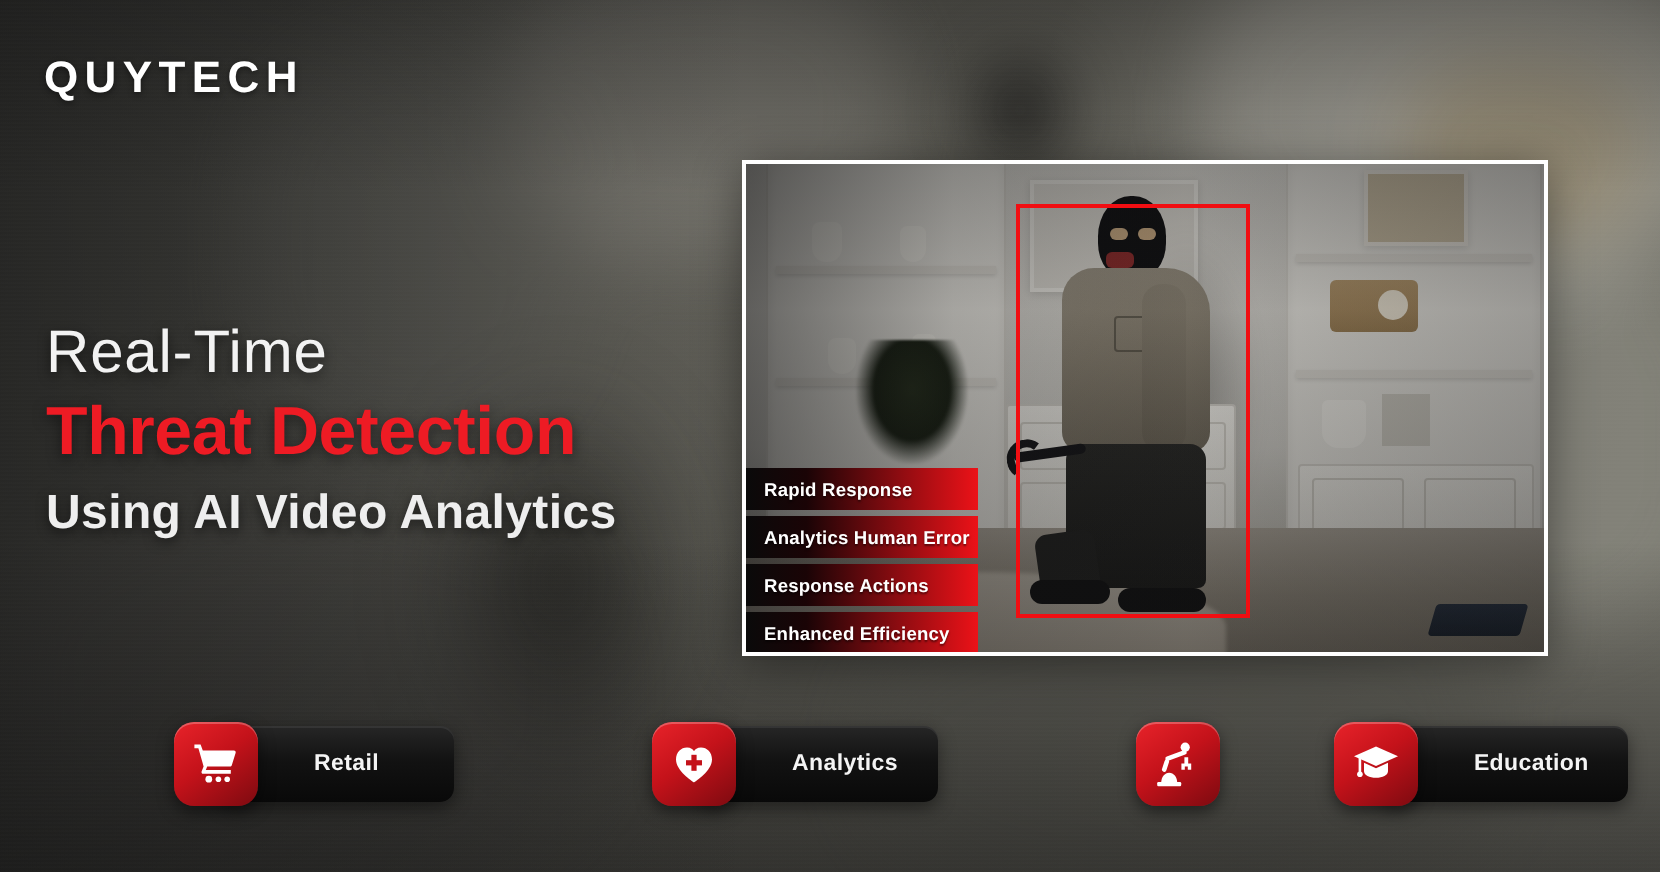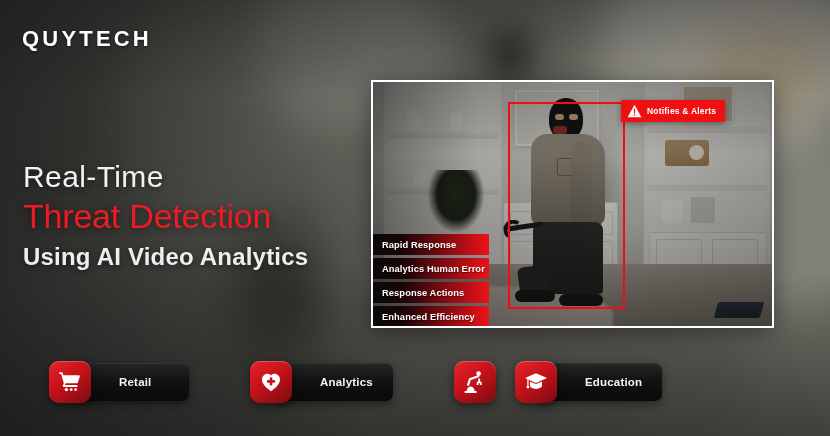--- a/index.html
+++ b/index.html
@@ -64,21 +64,21 @@
   }
 
   
   #headline { position:absolute; left:23px; top:160px; width:345px; }
   .hl-1 {
     font-size:30px; font-weight:300; color:#f2f2f2;
     letter-spacing:.4px; line-height:1.14;
     text-shadow:0 2px 6px rgba(0,0,0,.55);
   }
   .hl-2 {
-    font-size:34px; font-weight:normal; color:#ee1b24;
+    font-size:34px; font-weight:bold; color:#ee1b24;
     letter-spacing:-.2px; line-height:1.2; margin-top:2px;
     text-shadow:0 2px 7px rgba(0,0,0,.5);
   }
   .hl-3 {
     font-size:24px; font-weight:700; color:#eeeeee;
     letter-spacing:.2px; line-height:1.2; margin-top:6px;
     text-shadow:0 2px 6px rgba(0,0,0,.55);
   }
 
   
@@ -213,21 +213,21 @@
     background:linear-gradient(90deg, #0a0a0a 0%, #1a0406 26%, #8d0c11 66%, #ec1218 100%);
     display:flex; align-items:center; padding-left:9px;
   }
   .feat span {
     font-size:9.3px; font-weight:bold; color:#ffffff; letter-spacing:.1px; white-space:nowrap;
     text-shadow:0 1px 1px rgba(0,0,0,.5);
   }
 
   
   #chips { position:absolute; left:49px; top:360px; display:flex; gap:61px; }
-  .chip { position:relative; display:flex; align-items:center; height:44px; }
+  .chip { position:relative; display:flex; align-items:center; height:44px;margin-left:38px; }
   .chip-body {
     height:38px; min-width:118px; padding:0 20px 0 48px;
     background:linear-gradient(180deg,#262626 0%, #121212 46%, #090909 100%);
     border-radius:7px; display:flex; align-items:center;
     box-shadow:0 3px 9px rgba(0,0,0,.45), inset 0 1px 0 rgba(255,255,255,.07);
     margin-left:22px;
   }
   .chip-body span { font-size:11.5px; font-weight:bold; color:#f4f4f4; letter-spacing:.2px; white-space:nowrap; }
   .chip-icon {
     position:absolute; left:0; top:1px; width:42px; height:42px;
@@ -327,28 +327,20 @@
         <div class="shoe" style="left:2px;top:192px;width:40px;"></div>
         <div class="shoe" style="left:46px;top:196px;width:44px;"></div>
         <div class="crowbar"></div>
       </div>
 
       <div class="vf-dim"></div>
     </div>
 
     <div id="bbox"></div>
 
-    <div id="alert-badge">
-      <svg class="tri" viewBox="0 0 24 22">
-        <path d="M12 1 L23 21 L1 21 Z" fill="#ffffff"></path>
-        <rect x="11" y="7" width="2" height="8" fill="#ef1014"></rect>
-        <rect x="11" y="16.5" width="2" height="2.2" fill="#ef1014"></rect>
-      </svg>
-      <span class="txt">Notifies &amp; Alerts</span>
-    </div>
 
     <div id="features">
       <div class="feat">
         <span>Rapid Response</span>
       </div>
       <div class="feat">
         <span>Analytics Human Error</span>
       </div>
       <div class="feat">
         <span>Response Actions</span>

